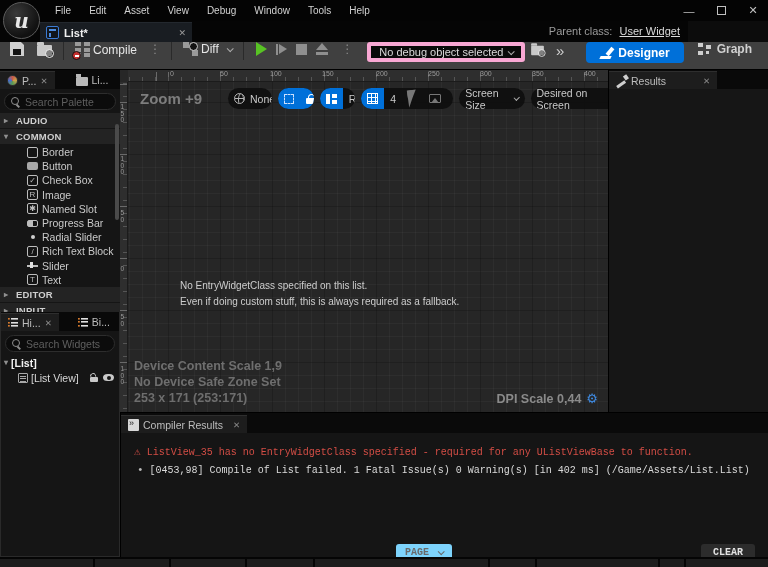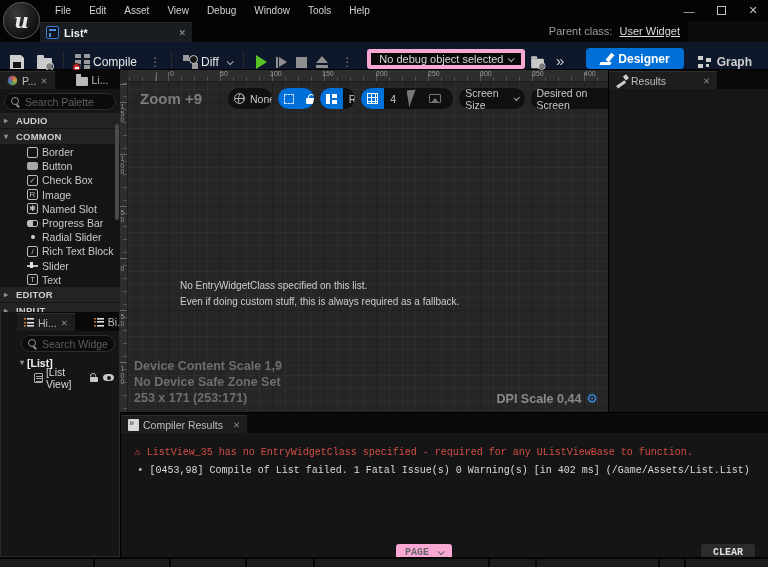--- a/index.html
+++ b/index.html
@@ -25,22 +25,22 @@
   .doc-tab { position:absolute; left:40px; top:1px; width:152px; height:20px; background:#191d22;
     display:flex; align-items:center; padding:0 6px; border-top:1px solid #23282e; }
   .doc-tab-icon { width:13px; height:13px; border:1px solid #3b7bd4; border-radius:2px; margin-right:5px; position:relative; background:#10151c;}
   .doc-tab-icon::before { content:""; position:absolute; left:2px; top:2px; width:7px; height:2px; background:#4b8be0; }
   .doc-tab-icon::after { content:""; position:absolute; left:2px; top:6px; width:2px; height:4px; background:#4b8be0; }
   .doc-tab-title { color:#f0f0f0; font-size:11px; font-weight:bold; flex:1; }
   .doc-tab-close { color:#9a9a9a; font-size:9px; margin-left:4px; }
   .parent-class { position:absolute; right:8px; top:4px; font-size:11px; color:#9b9b9b; }
   .parent-class b { color:#dcdcdc; font-weight:normal; text-decoration:underline; margin-left:4px; }
   
-  .toolbar { position:absolute; left:0; top:42px; width:768px; height:28px; background:#0f172a;
-    border-bottom:1px solid #000; display:flex; align-items:flex-end; }
+  .toolbar { position:absolute; left:0; top:42px; width:768px; height:28px; background:#404040;
+    border-bottom:1px solid #000; display:flex; align-items:flex-start; }
   .tb-sep { width:1px; height:18px; background:#2a2a2a; margin:0 6px; }
   .tb-icon { margin:0 5px; display:flex; align-items:center; }
   .tb-label { color:#e6e6e6; font-size:12px; margin:0 3px; }
   .ellipsis { color:#8a8a8a; font-size:12px; margin:0 4px; }
   .chev { display:inline-block; width:5px; height:5px; border-right:1.4px solid #aaa; border-bottom:1.4px solid #aaa; transform:rotate(45deg) translateY(-1px); margin-left:5px; }
   .floppy { width:14px; height:14px; background:#cfcfcf; clip-path:polygon(0 0,78% 0,100% 22%,100% 100%,0 100%); position:relative; }
   .floppy::after { content:""; position:absolute; left:3px; top:7px; width:8px; height:6px; background:#131313; }
   .folder { width:15px; height:11px; background:#c9c9c9; border-radius:1px; position:relative; margin-top:3px; }
   .folder::before { content:""; position:absolute; left:0; top:-3px; width:7px; height:3px; background:#c9c9c9; border-radius:1px 1px 0 0; }
   .folder::after { content:""; position:absolute; right:-2px; bottom:-2px; width:7px; height:7px; border:1.6px solid #efefef; border-radius:50%; background:rgba(20,20,20,.4); }
@@ -96,21 +96,21 @@
   .pal-item { height:14.2px; display:flex; align-items:center; padding-left:27px; gap:4px; color:#c9c9c9; font-size:10.5px; }
   .pi { flex:0 0 auto; display:inline-flex; align-items:center; justify-content:center; width:11px; height:11px; color:#bdbdbd; font-size:8px; }
   .pi.box { border:1px solid #bdbdbd; border-radius:2px; }
   .pi.fill { background:#a8a8a8; border-radius:2px; height:8px; }
   .pi.pbar { border:1px solid #bdbdbd; border-radius:2px; height:7px; background:linear-gradient(90deg,#bdbdbd 0 5px,transparent 5px); }
   .pi.dot::before { content:""; width:4px; height:4px; border-radius:50%; background:#cfcfcf; }
   .pi.slider { position:relative; height:3px; }
   .pi.slider::before { content:""; position:absolute; left:0; top:1px; width:11px; height:1.5px; background:#bdbdbd; }
   .pi.slider::after { content:""; position:absolute; left:3px; top:-2px; width:2.5px; height:6px; background:#e0e0e0; }
   .scrollbar { position:absolute; right:1px; top:54px; width:4px; height:96px; background:#4a4a4a; border-radius:2px; }
-  .hier-panel { position:absolute; left:0; top:242px; width:120px; height:245px; background:#151515; border:1px solid #2a2a2a; border-top:none;padding-left:16px;}
+  .hier-panel { position:absolute; left:0; top:242px; width:120px; height:245px; background:#151515; border:1px solid #2a2a2a; border-top:none;}
   .tree-row { display:flex; align-items:center; gap:3px; padding-left:3px; height:15px; color:#f2f2f2; font-size:10.5px; font-weight:bold; }
   .tree-row.child { padding-left:17px; color:#d8d8d8; font-weight:normal; }
   .listview-glyph { width:10px; height:10px; border:1px solid #a8a8a8; border-radius:1px;
     background:linear-gradient(#a8a8a8,#a8a8a8) 1px 2px/6px 1px, linear-gradient(#a8a8a8,#a8a8a8) 1px 4.5px/6px 1px, linear-gradient(#a8a8a8,#a8a8a8) 1px 7px/6px 1px; background-repeat:no-repeat; }
   .row-icons { margin-left:auto; display:flex; gap:5px; padding-right:5px; align-items:center;}
   .lock-g { position:relative; width:8px; height:9px; }
   .lock-g::before { content:""; position:absolute; left:0px; bottom:0; width:8px; height:5px; background:#c9c9c9; border-radius:1px; }
   .lock-g::after { content:""; position:absolute; left:3px; top:0px; width:4px; height:4px; border:1.3px solid #c9c9c9; border-bottom:none; border-radius:3px 3px 0 0; }
   .lock-g.open::after { transform:translateX(-3px) rotate(-20deg); }
   .eye-g { position:relative; width:11px; height:7px; background:#c9c9c9; border-radius:50%/ 60% 60% 60% 60%; }
@@ -173,21 +173,21 @@
   .compiler { position:absolute; left:120px; top:412px; width:648px; height:145px; background:#151515; border-left:1px solid #000; border-top:1px solid #000;}
   .compiler .panel-tabs { background:#0a0a0a; height:20px; }
   .comp-glyph { width:11px; height:12px; background:#d8d8d8; border-radius:1px; position:relative; }
   .comp-glyph::after { content:"»"; position:absolute; left:1px; top:-1px; font-size:9px; color:#222; }
   .comp-body { position:relative; height:125px; font-family:"Liberation Mono", monospace; font-size:10px; }
   .log-line { display:flex; align-items:flex-start; gap:6px; padding-left:13px; margin-top:4px; line-height:14px; white-space:nowrap; }
   .log-line.error { color:#d34d45; margin-top:13px; }
   .log-line.info { color:#dadada; }
   .warn-tri { color:#d34d45; font-size:11px; line-height:13px; }
   .log-bullet { color:#bababa; font-size:11px; line-height:13px; padding-left:3px; }
-  .page-btn { position:absolute; left:275px; bottom:11px; height:16px; padding:0 9px; background:#f9a8d4; border-radius:3px;
+  .page-btn { position:absolute; left:275px; bottom:11px; height:16px; padding:0 9px; background:#7dd3fc; border-radius:3px;
     color:#696969; font-size:10px; font-weight:bold; display:flex; align-items:center; gap:4px; }
   .page-btn .chev { border-color:#696969; }
   .clear-btn { position:absolute; right:13px; bottom:11px; height:16px; padding:0 12px; background:#2c2c2c; border-radius:3px;
     color:#e2e2e2; font-size:10px; font-weight:bold; display:flex; align-items:center; }
   
   .bottom-strip { position:absolute; left:0; top:557px; width:768px; height:10px; background:#050505; display:flex; gap:2px; padding-top:2px; }
   .bseg { background:#1d1d1d; height:10px; }
 </style>
 </head>
 <body>

